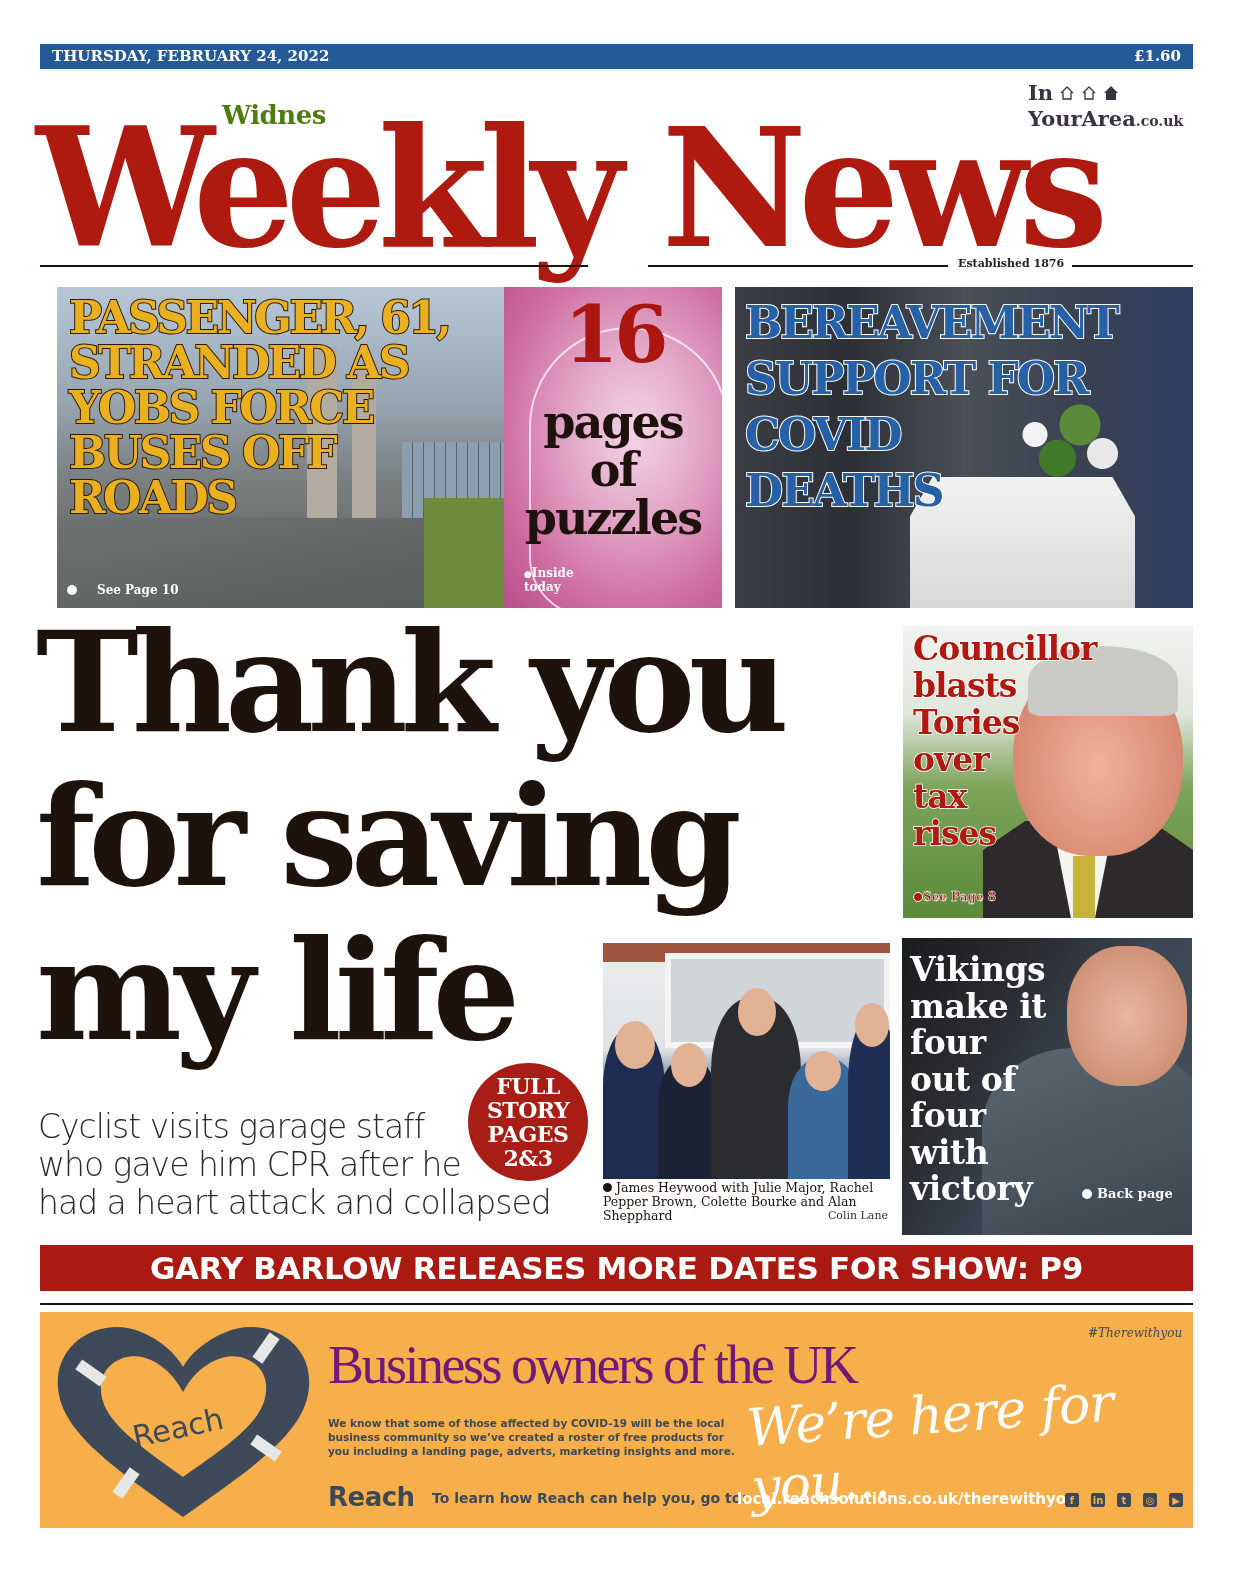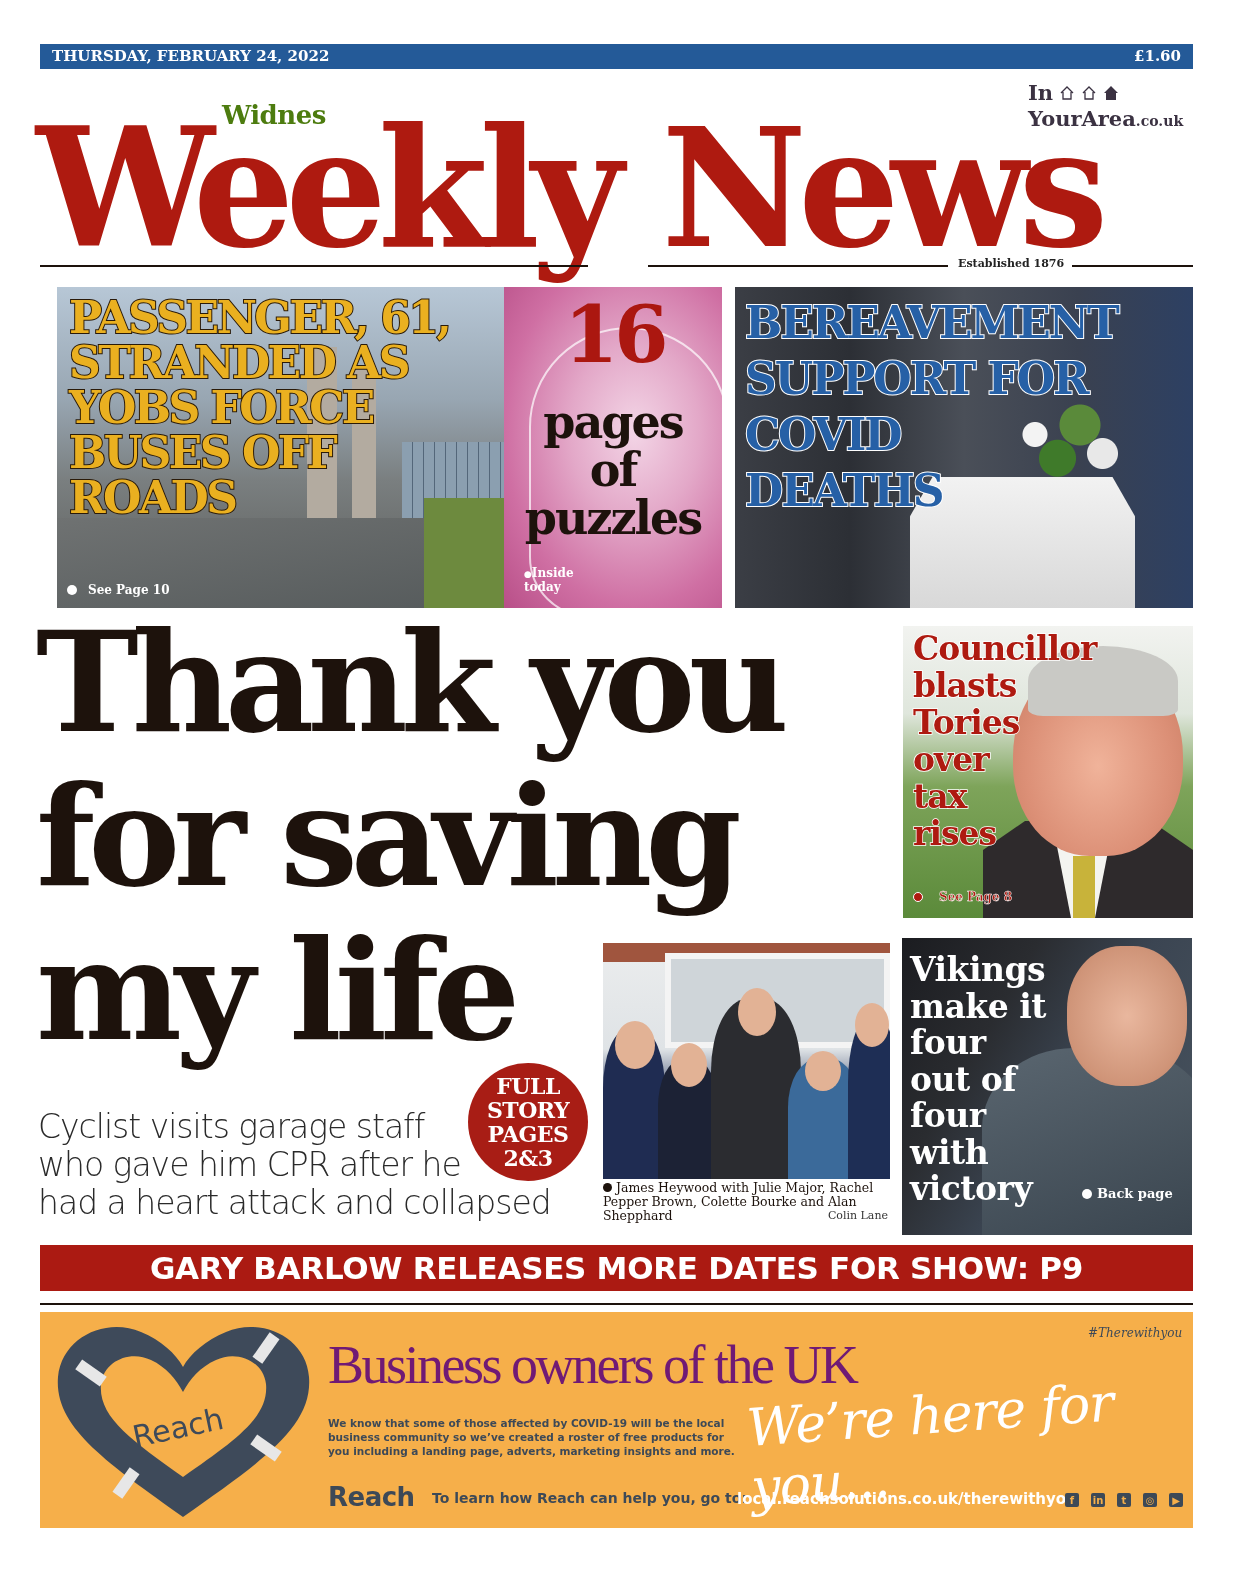--- a/index.html
+++ b/index.html
@@ -23,21 +23,21 @@
   .established { left: 958px; top: 257px; font-family: "DejaVu Serif", serif; font-weight: bold; font-size: 11px; color: #222; }
 
   
   .teaser { overflow: hidden; }
   .t1 { left: 37px; top: 287px; width: 457px; height: 321px; background: linear-gradient(180deg, #b7c7d6 0%, #98a6b2 35%, #7a7f80 60%, #6a6d6c 80%, #5e6360 100%); margin-left: 20px; }
   .t1 .pillar { position: absolute; background: #b3aba0; }
   .t1 .road { position: absolute; left: 0; bottom: 0; width: 100%; height: 90px; background: linear-gradient(170deg, #6f7272, #555a5b); }
   .t1 .hedge { position: absolute; right: 0; bottom: 0; width: 90px; height: 110px; background: #6d8a3e; }
   .t1 .glass { position: absolute; left: 345px; top: 155px; width: 112px; height: 85px; background: repeating-linear-gradient(90deg, #8b9fb0 0 10px, #54677a 10px 11px), #8b9fb0; }
   .headline-yellow { position: absolute; left: 12px; top: 8px; font-family: "DejaVu Serif", serif; font-weight: 900; font-size: 44px; line-height: 45px; color: #eab020; letter-spacing: -2.5px; -webkit-text-stroke: 2px #2a1a08; paint-order: stroke fill; }
-  .seepage { position: absolute; font-family: "DejaVu Serif", serif; font-weight: bold; font-size: 12px; color: #fff; display: flex; align-items: center; gap: 11px; }
+  .seepage { position: absolute; font-family: "DejaVu Serif", serif; font-weight: bold; font-size: 12px; color: #fff; display: flex; align-items: center; gap: 20px; }
   .dot { display: inline-block; width: 10px; height: 10px; border-radius: 50%; background: #fff; }
 
   .t2 { left: 504px; top: 287px; width: 218px; height: 321px; background: radial-gradient(ellipse at 60% 45%, #f3d5e6 0%, #e3a8c8 35%, #cf6fa3 70%, #b84f88 100%); padding-left: 24px; }
   .t2 .head { position: absolute; left: 25px; top: 40px; width: 200px; height: 290px; border: 2px solid rgba(255,255,255,0.7); border-radius: 100px 100px 20px 60px; }
   .t2 .n16 { position: absolute; left: 60px; top: 8px; font-family: "DejaVu Serif", serif; font-weight: 900; font-size: 78px; line-height: 80px; color: #ab1710; letter-spacing: -4px; }
   .t2 .words { position: absolute; left: 0; width: 100%; text-align: center; font-family: "DejaVu Serif", serif; font-weight: 900; font-size: 46px; line-height: 46px; color: #1d120c; letter-spacing: -2px; }
   .t2 .inside-text { position: absolute; left: 20px; top: 280px; font-family: "DejaVu Serif", serif; font-weight: bold; font-size: 12px; line-height: 13px; color: #fff; }
 
   .t3 { left: 735px; top: 287px; width: 458px; height: 321px; background: linear-gradient(90deg, #3b3e45 0%, #2c2f35 25%, #4a4f58 50%, #3a4150 75%, #2d4063 100%); }
   .t3 .coffin { position: absolute; left: 175px; top: 190px; width: 225px; height: 131px; background: linear-gradient(180deg, #f2f2f2, #d8d8d8); clip-path: polygon(10% 0, 90% 0, 100% 30%, 100% 100%, 0 100%, 0 30%); }
@@ -50,21 +50,21 @@
   .badge { left: 468px; top: 1063px; width: 120px; height: 118px; border-radius: 50%; background: #a81d15; color: #fff; display: flex; flex-direction: column; align-items: center; justify-content: center; font-family: "DejaVu Serif", serif; font-weight: 900; font-size: 22px; line-height: 24px; letter-spacing: -0.5px; text-align: center; }
 
   
   .t4 { left: 903px; top: 626px; width: 290px; height: 292px; background: linear-gradient(180deg, #f2f3f0 0%, #dfe6dc 30%, #7ea45a 55%, #5b8a3a 100%); }
   .t4 .face { position: absolute; left: 110px; top: 30px; width: 170px; height: 200px; border-radius: 50% 50% 45% 45%; background: radial-gradient(ellipse at 50% 55%, #f0b39a 0%, #dc9077 60%, #c77a60 100%); }
   .t4 .hair { position: absolute; left: 125px; top: 20px; width: 150px; height: 70px; border-radius: 50% 50% 10% 10%; background: #c9c9c5; }
   .t4 .suit { position: absolute; left: 80px; top: 195px; width: 210px; height: 97px; background: #2e2a2c; clip-path: polygon(20% 0, 80% 0, 100% 30%, 100% 100%, 0 100%, 0 30%); }
   .t4 .shirt { position: absolute; left: 150px; top: 200px; width: 60px; height: 92px; background: #f4f4f0; clip-path: polygon(0 0, 100% 0, 70% 100%, 30% 100%); }
   .t4 .tie { position: absolute; left: 170px; top: 230px; width: 22px; height: 62px; background: #c8b33a; }
   .headline-red { position: absolute; left: 10px; top: 4px; font-family: "DejaVu Serif", serif; font-weight: 900; font-size: 33px; line-height: 37px; color: #ae1a10; letter-spacing: -1px; -webkit-text-stroke: 1.5px #ffffff; paint-order: stroke fill; }
-  .seepage-red { position: absolute; left: 10px; top: 264px; font-family: "DejaVu Serif", serif; font-weight: bold; font-size: 12px; color: #ae1a10; display: flex; align-items: center; gap: 16px; -webkit-text-stroke: 0.5px #fff; }
+  .seepage-red { position: absolute; left: 10px; top: 264px; font-family: "DejaVu Serif", serif; font-weight: bold; font-size: 12px; color: #ae1a10; display: flex; align-items: center; gap: 0; -webkit-text-stroke: 0.5px #fff; }
   .dot-red { display: inline-block; width: 10px; height: 10px; border-radius: 50%; background: #ae1a10; border: 1px solid #fff; }
 
   
   .photo { left: 603px; top: 943px; width: 287px; height: 236px; background: linear-gradient(180deg, #a0553e 0%, #a0553e 8%, #e9ebec 8%, #dfe3e6 45%, #22325a 70%, #1a2647 100%); overflow: hidden; }
   .photo .window { position: absolute; left: 62px; top: 10px; width: 225px; height: 95px; border: 6px solid #f4f4f4; background: #cfd5d9; }
   .photo .person { position: absolute; bottom: 0; border-radius: 40% 40% 0 0; }
   .photo .headp { position: absolute; border-radius: 50%; background: #e2b295; }
   .caption { left: 603px; top: 1181px; width: 287px; font-family: "DejaVu Serif", serif; font-size: 12.5px; line-height: 14px; color: #1d120c; }
   .caption .credit { position: absolute; right: 2px; bottom: 0; font-size: 11px; color: #333; }
   .bullet-blk { display: inline-block; width: 9px; height: 9px; border-radius: 50%; background: #1d120c; margin-right: 4px; }

